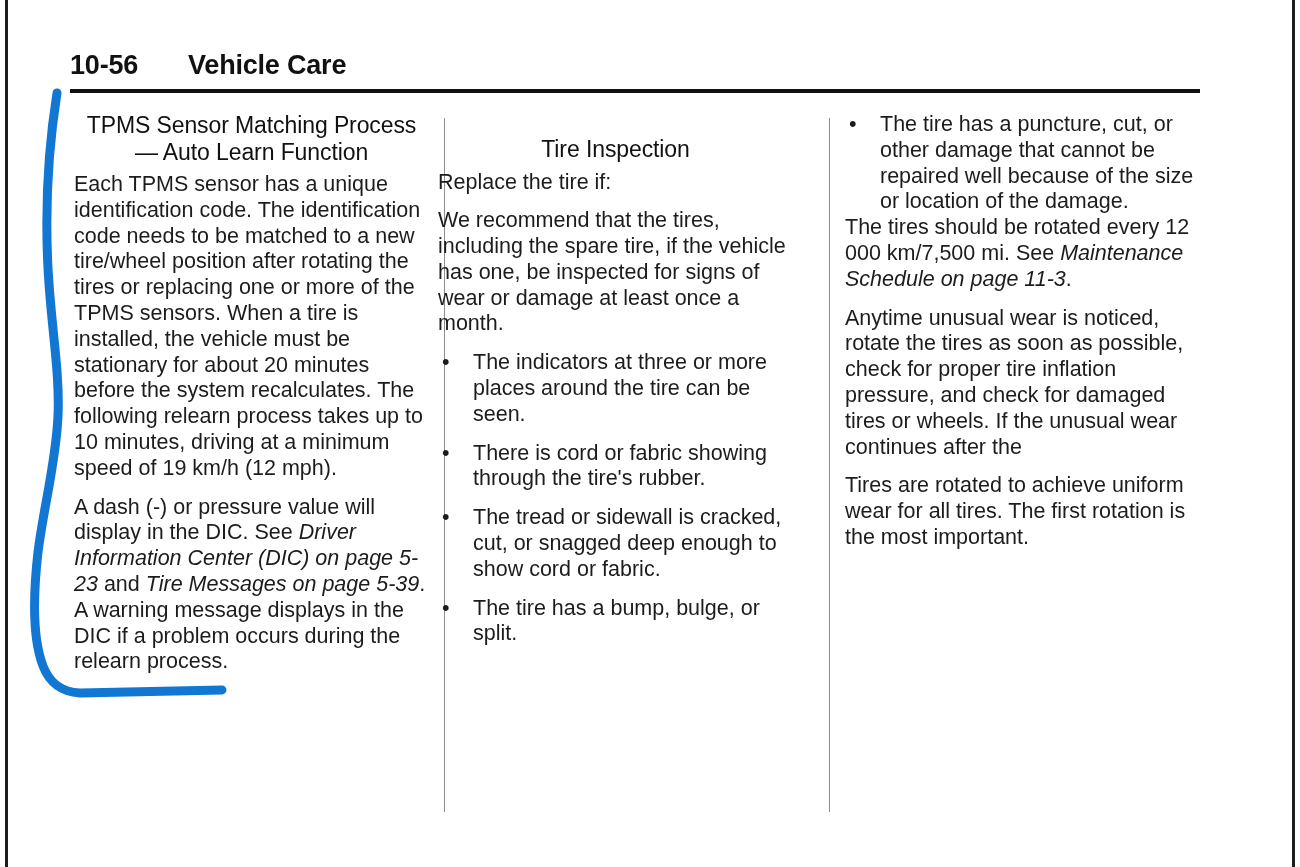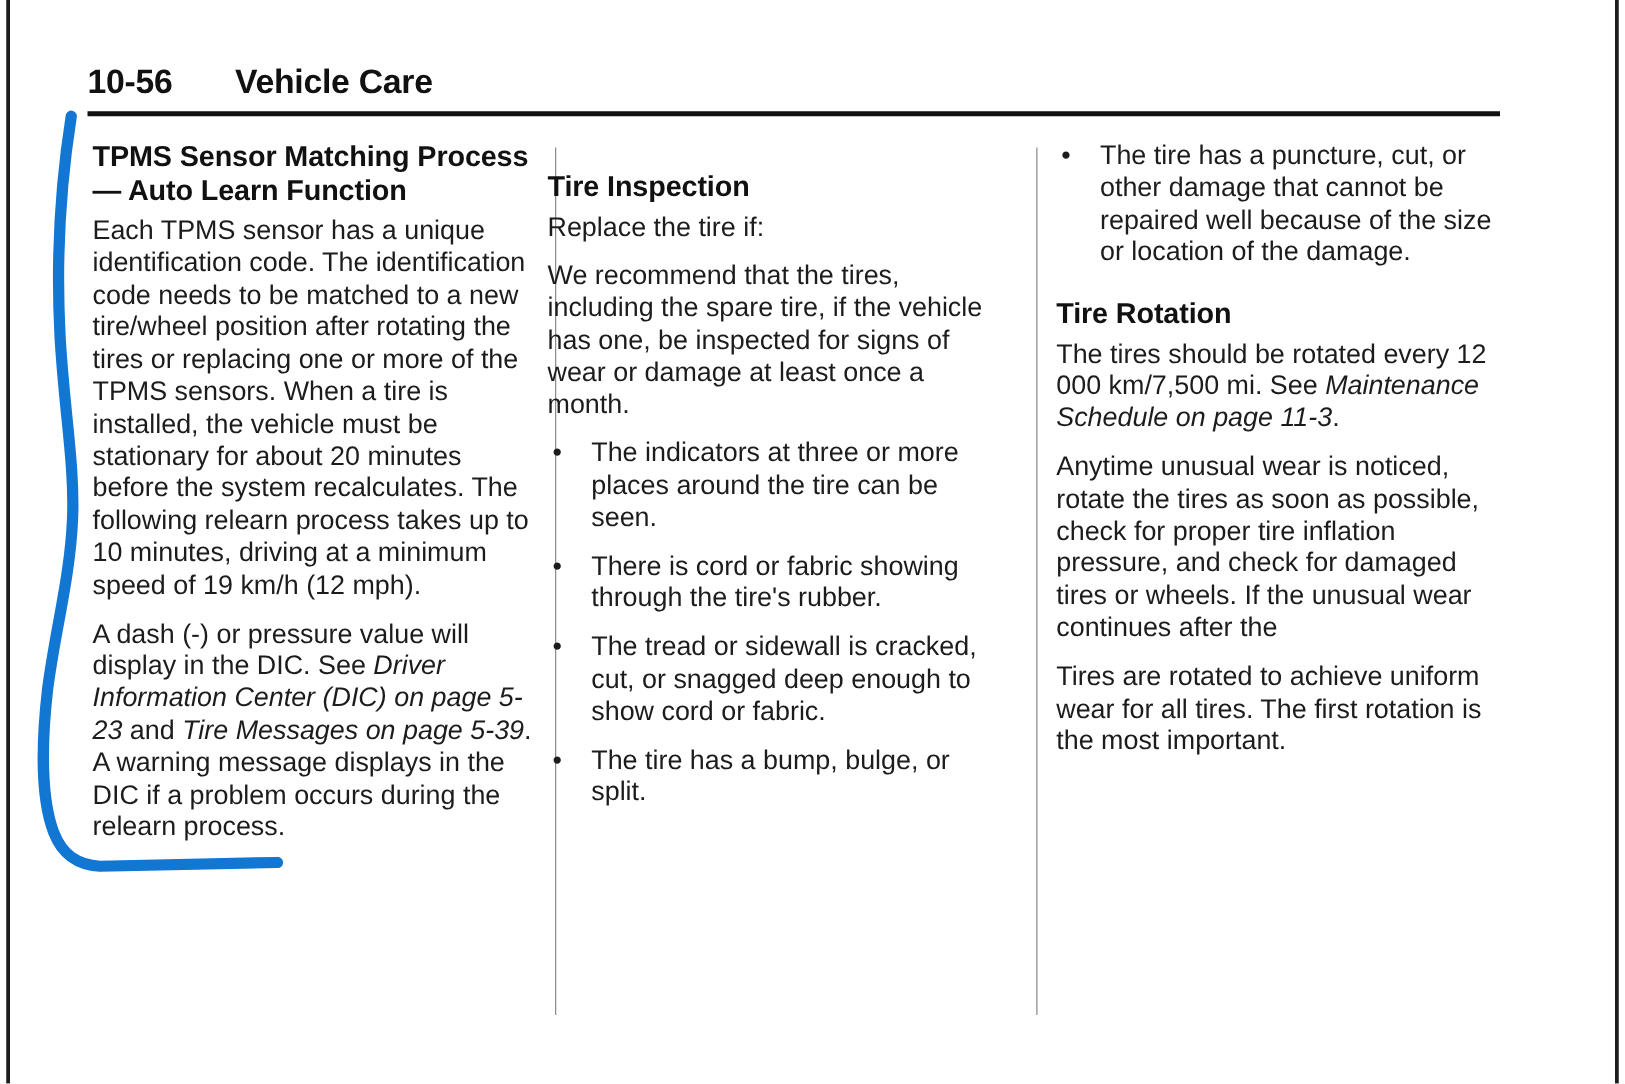--- a/index.html
+++ b/index.html
@@ -85,24 +85,25 @@
     width: 1px;
     height: 694px;
     background: #8d8d8d;
   }
   .divider-1 { left: 444px; }
   .divider-2 { left: 829px; }
 
   h2.section-heading {
     margin: 0 0 7px 0;
     font-size: 23px;
-    font-weight: bold;
+    font-weight: normal;
     line-height: 26.5px;
     color: #111111;
     letter-spacing: -0.1px;
+    text-align: center;
   }
   h2.heading-spaced-top {
     margin-top: 22px;
   }
   p.body {
     margin: 0 0 13px 0;
     font-size: 21.5px;
     line-height: 25.8px;
     color: #1c1c1c;
   }
@@ -186,21 +187,20 @@
         <li><span class="bullet-dot">•</span><span>The tread or sidewall is cracked, cut, or snagged deep enough to show cord or fabric.</span></li>
         <li><span class="bullet-dot">•</span><span>The tire has a bump, bulge, or split.</span></li>
       </ul>
     </div>
 
     <div class="col col-3">
       <ul class="bullets">
         <li><span class="bullet-dot">•</span><span>The tire has a puncture, cut, or other damage that cannot be repaired well because of the size or location of the damage.</span></li>
       </ul>
 
-      <h2 class="section-heading heading-spaced-top">Tire Rotation</h2>
 
       <p class="body"><span>The tires should be rotated every 12 000 km/7,500 mi. See </span><em class="ital">Maintenance Schedule on page 11-3</em><span>.</span></p>
 
       <p class="body">Anytime unusual wear is noticed, rotate the tires as soon as possible, check for proper tire inflation pressure, and check for damaged tires or wheels. If the unusual wear continues after the</p>
 
       <p class="body">Tires are rotated to achieve uniform wear for all tires. The first rotation is the most important.</p>
     </div>
 
   </div>
 

